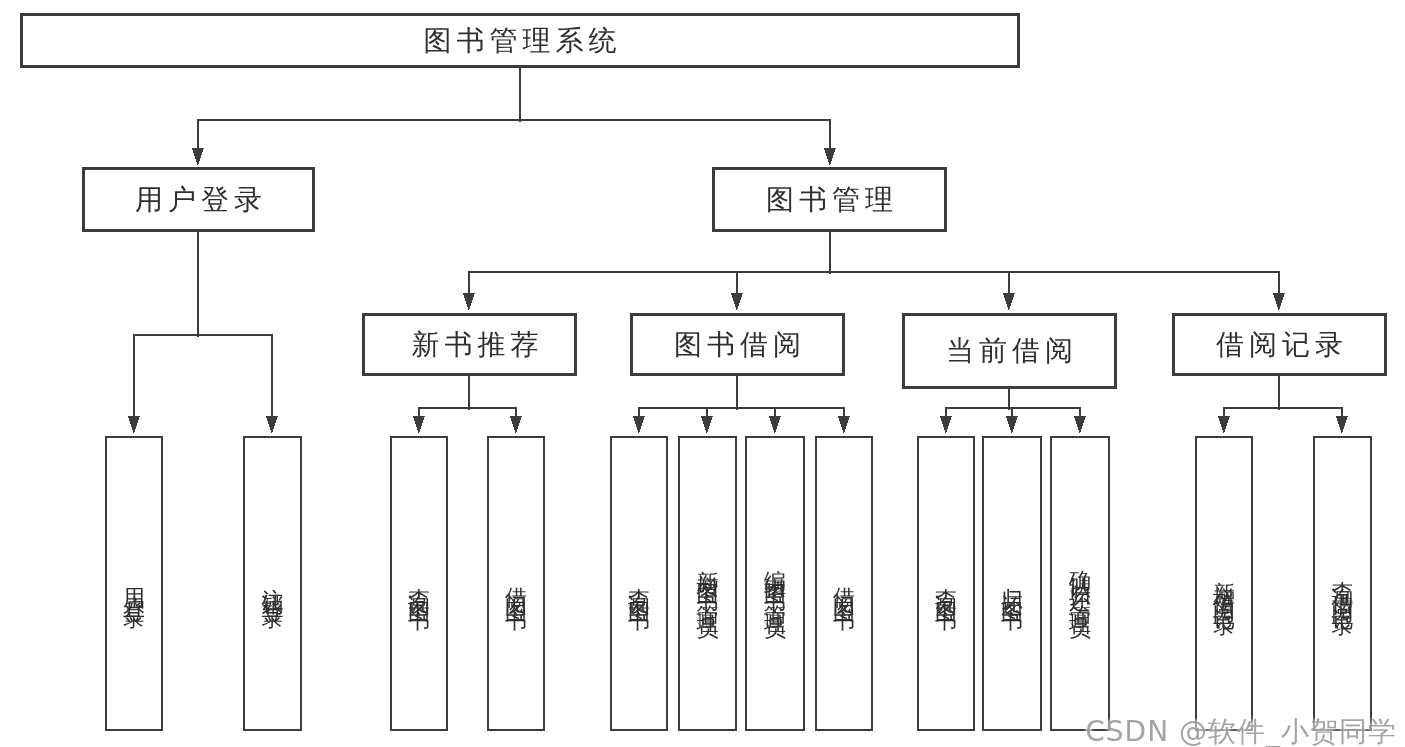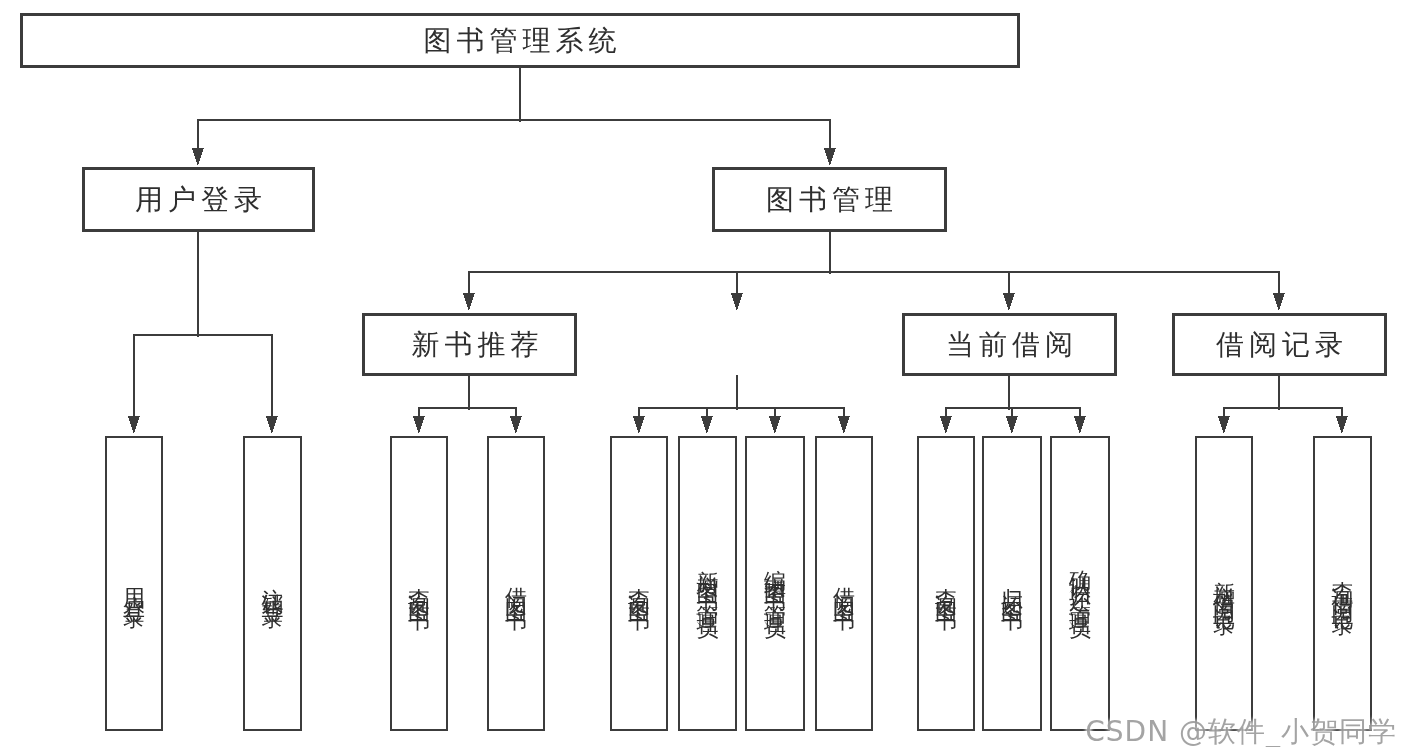--- a/index.html
+++ b/index.html
@@ -19,21 +19,21 @@
   .leaf span{
     writing-mode:vertical-rl;text-orientation:mixed;line-height:1;
     font-size:22px;letter-spacing:7px;
   }
   
   #root{left:20px;top:13px;width:1000px;height:55px;}
   #n-user-login{left:82px;top:167px;width:233px;height:65px;}
   #n-book-mgmt{left:712px;top:167px;width:235px;height:65px;}
   #n-new-rec{left:362px;top:313px;width:215px;height:63px;padding-left:11px;}
   #n-borrow{left:630px;top:313px;width:215px;height:63px;}
-  #n-current{left:902px;top:313px;width:215px;height:63px;}
+  #n-current{left:902px;top:313px;width:215px;height:76px;}
   #n-records{left:1172px;top:313px;width:215px;height:63px;}
   #l1{left:105px;width:58px;}
   #l2{left:243px;width:59px;}
   #l3{left:390px;width:58px;}
   #l4{left:487px;width:58px;}
   #l5{left:610px;width:58px;}
   #l6{left:678px;width:59px;}
   #l7{left:745px;width:60px;}
   #l8{left:815px;width:58px;}
   #l9{left:917px;width:58px;}
@@ -127,20 +127,21 @@
         <polygon points="1336,416 1348,416 1342,434"></polygon>
     </g>
   </svg>
 
   <div class="node h" id="root">图书管理系统</div>
 
   <div class="node h" id="n-user-login">用户登录</div>
   <div class="node h" id="n-book-mgmt">图书管理</div>
 
   <div class="node h" id="n-new-rec">新书推荐</div>
+  <div class="node h" id="n-borrow">图书借阅</div>
   <div class="node h" id="n-current">当前借阅</div>
   <div class="node h" id="n-records">借阅记录</div>
 
   <div class="node leaf" id="l1">
       <span>用户登录</span>
     </div>
   <div class="node leaf" id="l2">
       <span>注销登录</span>
     </div>
 

